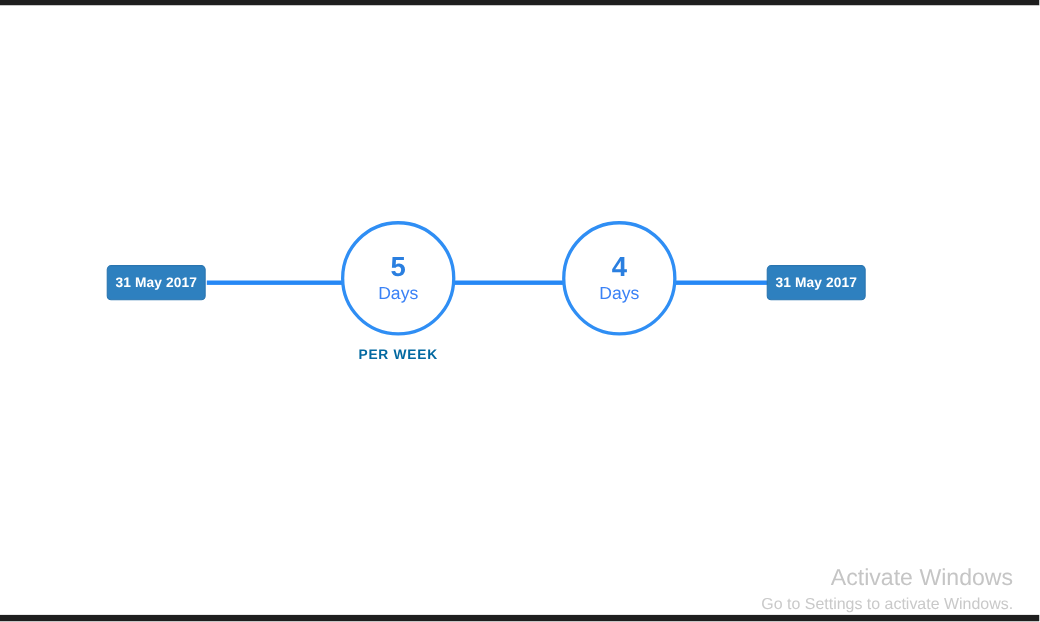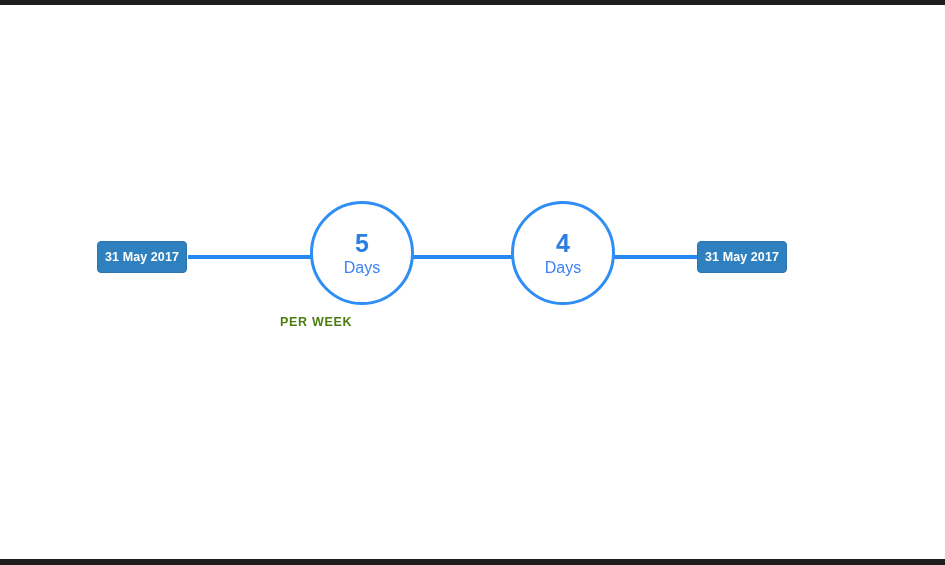--- a/index.html
+++ b/index.html
@@ -104,23 +104,24 @@
   .node-unit {
     font-size: 16px;
     font-weight: normal;
     color: #3b82f6;
   }
   .node-caption {
     position: absolute;
     top: 114px;
     left: -30px;
     width: 164px;
+    text-align: center;
     font-size: 12.5px;
     font-weight: bold;
-    color: #4d7c0f;
+    color: #0369a1;
     letter-spacing: 0.7px;
     white-space: nowrap;
   }
 
   
   .watermark {
     position: absolute;
     right: 56px;
     top: 508px;
     width: 320px;
@@ -172,16 +173,20 @@
         <div class="node-unit">Days</div>
       </div>
     </div>
 
     <div class="date-badge right">
       <span>31 May 2017</span>
     </div>
 
   </div>
 
+  <div class="watermark">
+    <div class="wm-title">Activate Windows</div>
+    <div class="wm-sub">Go to Settings to activate Windows.</div>
+  </div>
 
 </div>
 
 <div class="chrome-bar bottom"></div>
 
 </body></html>

